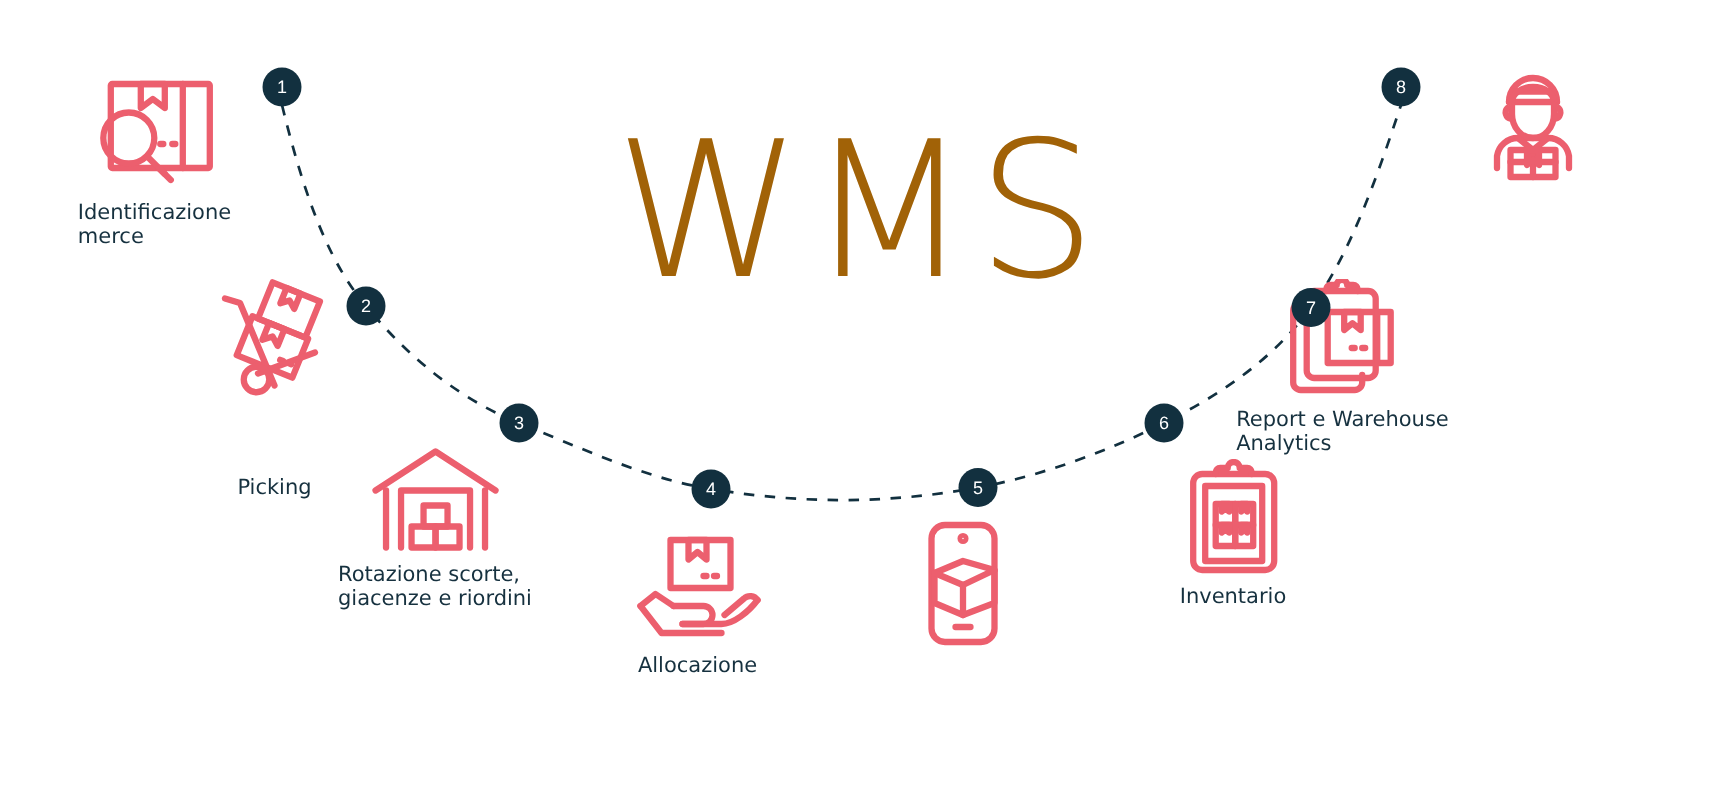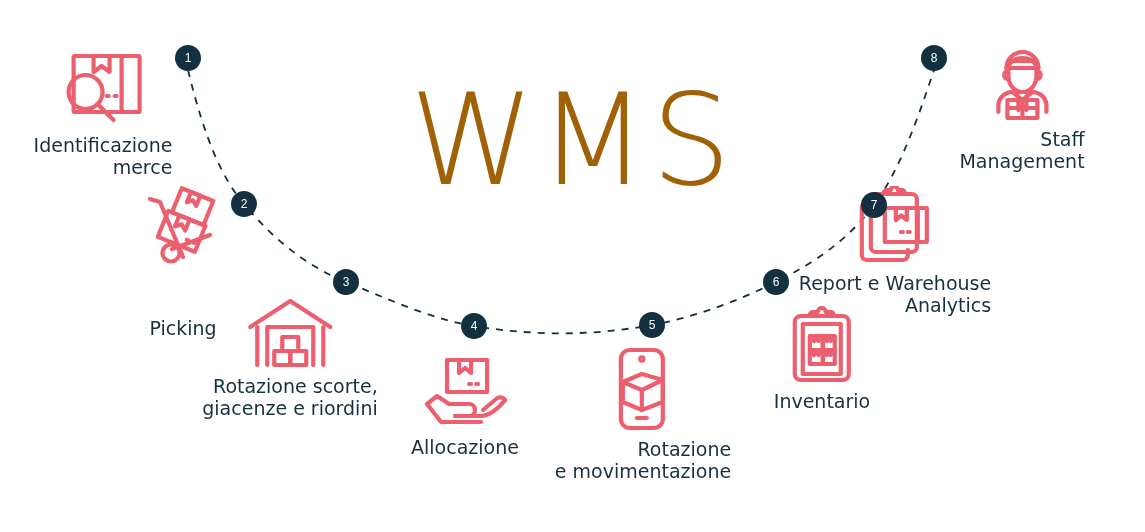--- a/index.html
+++ b/index.html
@@ -59,23 +59,23 @@
     flex-direction: column;
     align-items: center;
     z-index: 3;
   }
   .item .icon-wrap {
     display: block;
     line-height: 0;
   }
   .item .caption {
     margin-top: 6px;
-    text-align: right;
+    text-align: left;
     color: #16313f;
-    font-size: 19px;
+    font-size: 14px;
     line-height: 1.16;
     font-family: "DejaVu Sans", "Liberation Sans", sans-serif;
     font-weight: 400;
     white-space: pre-line;
   }
   svg { display: block; }
 </style>
 </head>
 <body>
 
@@ -204,22 +204,20 @@
           <line x1="30" y1="72" x2="40" y2="72"></line>
           <circle cx="35" cy="13" r="1.6"></circle>
           <g>
             <path d="M35 28 L56 34 L56 56 L35 64 L16 56 L16 36 Z"></path>
             <polyline points="16,36 35,44 56,34"></polyline>
             <line x1="35" y1="44" x2="35" y2="64"></line>
           </g>
         </g>
       </svg>
     </span>
-    <span class="caption">Rotazione
-e movimentazione</span>
   </div>
 
   <div class="item" style="left:822px; top:306px; transform:translateX(-50%);">
     <span class="icon-wrap">
       <svg width="66" height="78" viewBox="0 0 66 78">
         <g fill="none" stroke="#ec5f6e" stroke-width="4.2" stroke-linecap="round" stroke-linejoin="round">
           <rect x="6" y="10" width="54" height="64" rx="6"></rect>
           <path d="M21 10 v-1 a3 3 0 0 1 3 -3 h5 a4 4 0 0 1 8 0 h5 a3 3 0 0 1 3 3 v1"></path>
           <rect x="14" y="18" width="38" height="50"></rect>
           <rect x="21" y="30" width="13" height="14"></rect>
@@ -268,16 +266,15 @@
           <path d="M55 28 a3.5 4 0 0 1 -2 7"></path>
           <path d="M14 68 v-8 a14 14 0 0 1 14 -12 h20 a14 14 0 0 1 14 12 v8"></path>
           <path d="M28 48 l10 8 l10 -8"></path>
           <rect x="23" y="56" width="30" height="18"></rect>
           <line x1="23" y1="64" x2="53" y2="64"></line>
           <line x1="38" y1="56" x2="38" y2="74"></line>
           <path d="M34 56 h8 v10 l-4 -3.5 -4 3.5 Z"></path>
         </g>
       </svg>
     </span>
-    <span class="caption">Staff Management</span>
   </div>
 
 </div>
 
 </body></html>

